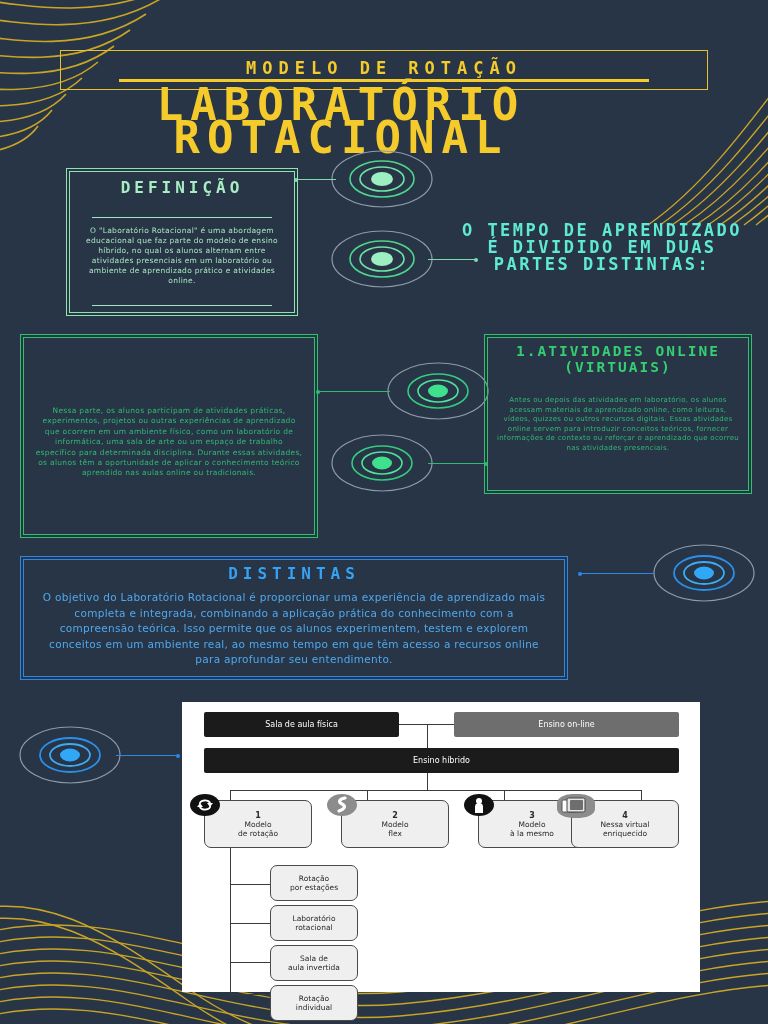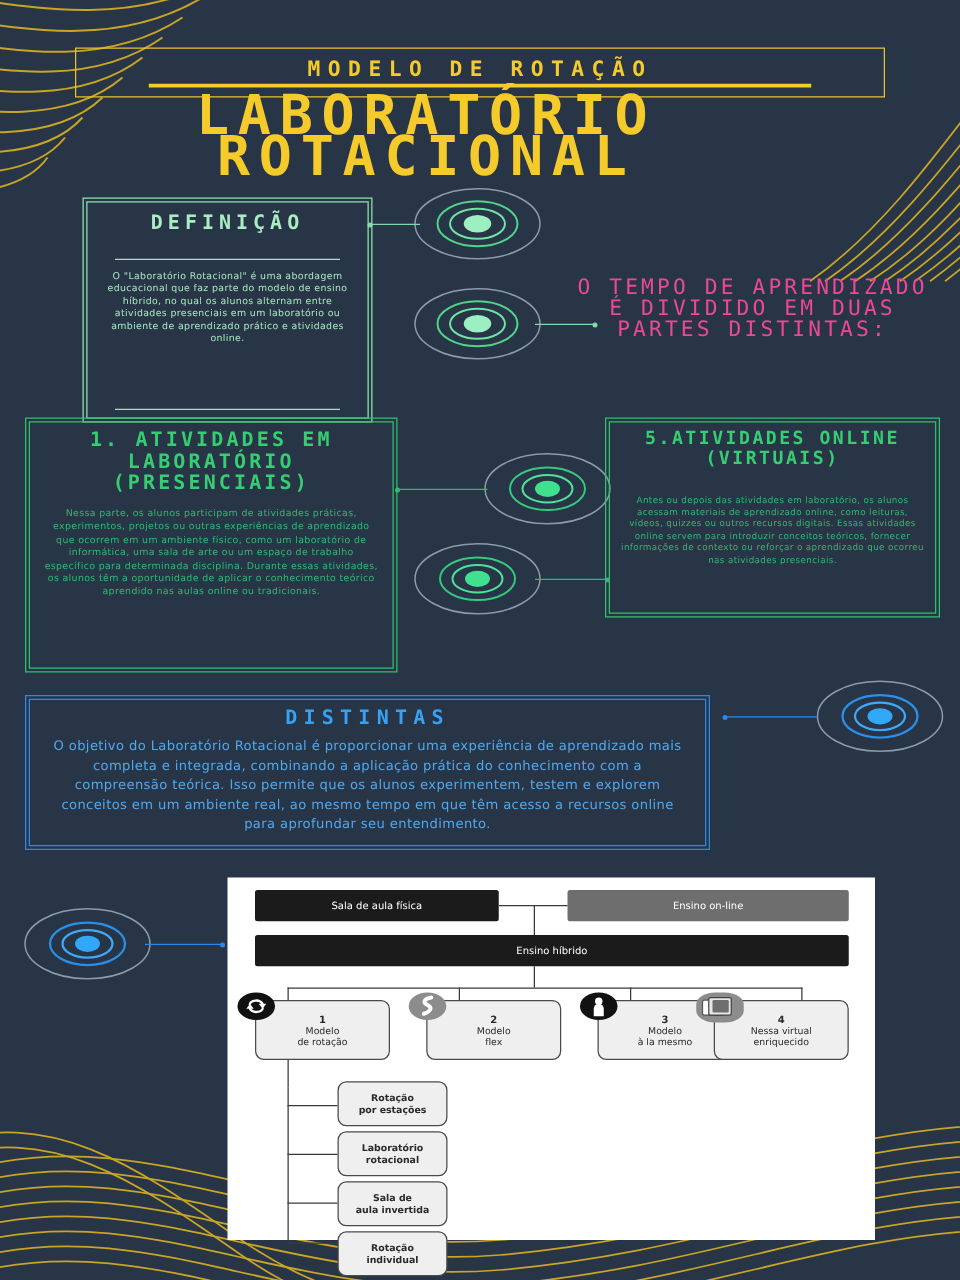--- a/index.html
+++ b/index.html
@@ -14,21 +14,21 @@
     width: 768px; height: 1024px;
     background: #283546;
     overflow: hidden;
   }
   .deco { position: absolute; pointer-events: none; }
   #deco-tl { left: -90px; top: -40px; width: 330px; height: 260px; }
   #deco-tr { right: -40px; top: 40px;  width: 220px; height: 190px; }
   #deco-bottom { left: 0; bottom: 0; width: 768px; height: 130px; }
 
   
-  #header { position: absolute; left: 0; top: 0; width: 682px; height: 150px; }
+  #header { position: absolute; left: 0; top: 12px; width: 682px; height: 150px; }
   #kicker-box {
     position: absolute; left: 60px; top: 38px; width: 648px; height: 40px;
     border: 1.5px solid #E8C22E;
   }
   #kicker-text {
     position: absolute; left: 0; right: 0; top: 7px;
     text-align: center;
     font-family: "DejaVu Sans Mono", monospace;
     font-weight: bold;
     font-size: 17px;
@@ -65,40 +65,40 @@
     text-align: center;
     letter-spacing: 4px;
   }
   .panel-body {
     text-align: center;
     font-family: "DejaVu Sans", sans-serif;
     letter-spacing: .3px;
   }
 
   
-  #definicao { left: 66px; top: 158px; width: 232px; height: 180px; color: #8FE3B0; }
+  #definicao { left: 66px; top: 168px; width: 232px; height: 148px; color: #8FE3B0; }
   #definicao .panel-title { color: #A8EEC2; font-size: 16px; margin-top: 10px; }
   #def-rule-top, #def-rule-bot {
     position: absolute; left: 26px; right: 26px; height: 1px; background: #9FE6BC;
   }
   #def-rule-top { top: 49px; }
   #def-rule-bot { bottom: 10px; }
   #definicao .panel-body {
     position: absolute; left: 16px; right: 16px; top: 58px;
     color: #A6E7C0; font-size: 7.5px; line-height: 10px;
   }
 
   
   #tempo-heading {
     position: absolute; left: 452px; top: 222px; width: 300px;
     text-align: center;
     font-family: "DejaVu Sans Mono", monospace;
-    font-weight: normal;
+    font-weight: bold;
     font-size: 17px; line-height: 17px; letter-spacing: 2.5px;
-    color: #ec4899;
+    color: #5eead4;
   }
 
   
   #ativ1 { left: 20px; top: 334px; width: 298px; height: 204px; color: #2FC16B; }
   #ativ1 .panel-title {
     position: absolute; left: 8px; right: 8px; top: 9px;
     color: #35CE72; font-size: 16px; line-height: 17px; letter-spacing: 2.5px;
   }
   #ativ1 .panel-body {
     position: absolute; left: 14px; right: 14px; top: 72px;
@@ -151,21 +151,21 @@
   .dg-node {
     background: #EFEFEF; border: 1.2px solid #4A4A4A; border-radius: 7px;
     display: flex; flex-direction: column; align-items: center;
     justify-content: center; text-align: center;
     color: #2A2A2A; font-size: 7.5px; line-height: 9px;
   }
   .dg-node .num { font-weight: bold; font-size: 8px; }
   .dg-sub {
     background: #EFEFEF; border: 1.2px solid #4A4A4A; border-radius: 7px;
     display: flex; align-items: center; justify-content: center;
-    text-align: right; color: #2A2A2A; font-size: 7.5px; line-height: 9px; font-weight: bold;
+    text-align: right; color: #2A2A2A; font-size: 7.5px; line-height: 9px;
   }
   .line { position: absolute; background: #3A3A3A; }
   .line.h { height: 1.2px; }
   .line.v { width: 1.2px; }
   .dg-icon {
     position: absolute; width: 30px; height: 22px;
     border-radius: 50%;
     display: flex; align-items: center; justify-content: center;
     z-index: 5;
   }
@@ -302,28 +302,27 @@
     <div id="def-rule-top"></div>
     <div class="panel-body">O "Laboratório Rotacional" é uma abordagem educacional que faz parte do modelo de ensino híbrido, no qual os alunos alternam entre atividades presenciais em um laboratório ou ambiente de aprendizado prático e atividades online.</div>
     <div id="def-rule-bot"></div>
   </div>
 
   <div id="tempo-heading">O TEMPO DE APRENDIZADO É DIVIDIDO EM DUAS PARTES DISTINTAS:</div>
 
   <div class="panel" id="ativ1">
     <div class="panel-outer"></div>
     <div class="inner"></div>
-    <div class="panel-title">1. ATIVIDADES EM LABORATÓRIO (PRESENCIAIS)</div>
     <div class="panel-body">Nessa parte, os alunos participam de atividades práticas, experimentos, projetos ou outras experiências de aprendizado que ocorrem em um ambiente físico, como um laboratório de informática, uma sala de arte ou um espaço de trabalho específico para determinada disciplina. Durante essas atividades, os alunos têm a oportunidade de aplicar o conhecimento teórico aprendido nas aulas online ou tradicionais.</div>
   </div>
 
   <div class="panel" id="ativ2">
     <div class="panel-outer"></div>
     <div class="inner"></div>
-    <div class="panel-title">5.ATIVIDADES ONLINE (VIRTUAIS)</div>
+    <div class="panel-title">1.ATIVIDADES ONLINE (VIRTUAIS)</div>
     <div class="panel-body">Antes ou depois das atividades em laboratório, os alunos acessam materiais de aprendizado online, como leituras, vídeos, quizzes ou outros recursos digitais. Essas atividades online servem para introduzir conceitos teóricos, fornecer informações de contexto ou reforçar o aprendizado que ocorreu nas atividades presenciais.</div>
   </div>
 
   <div class="panel" id="objetivo">
     <div class="panel-outer"></div>
     <div class="inner"></div>
     <div class="panel-title">DISTINTAS</div>
     <div class="panel-body">O objetivo do Laboratório Rotacional é proporcionar uma experiência de aprendizado mais completa e integrada, combinando a aplicação prática do conhecimento com a compreensão teórica. Isso permite que os alunos experimentem, testem e explorem conceitos em um ambiente real, ao mesmo tempo em que têm acesso a recursos online para aprofundar seu entendimento.</div>
   </div>
 

